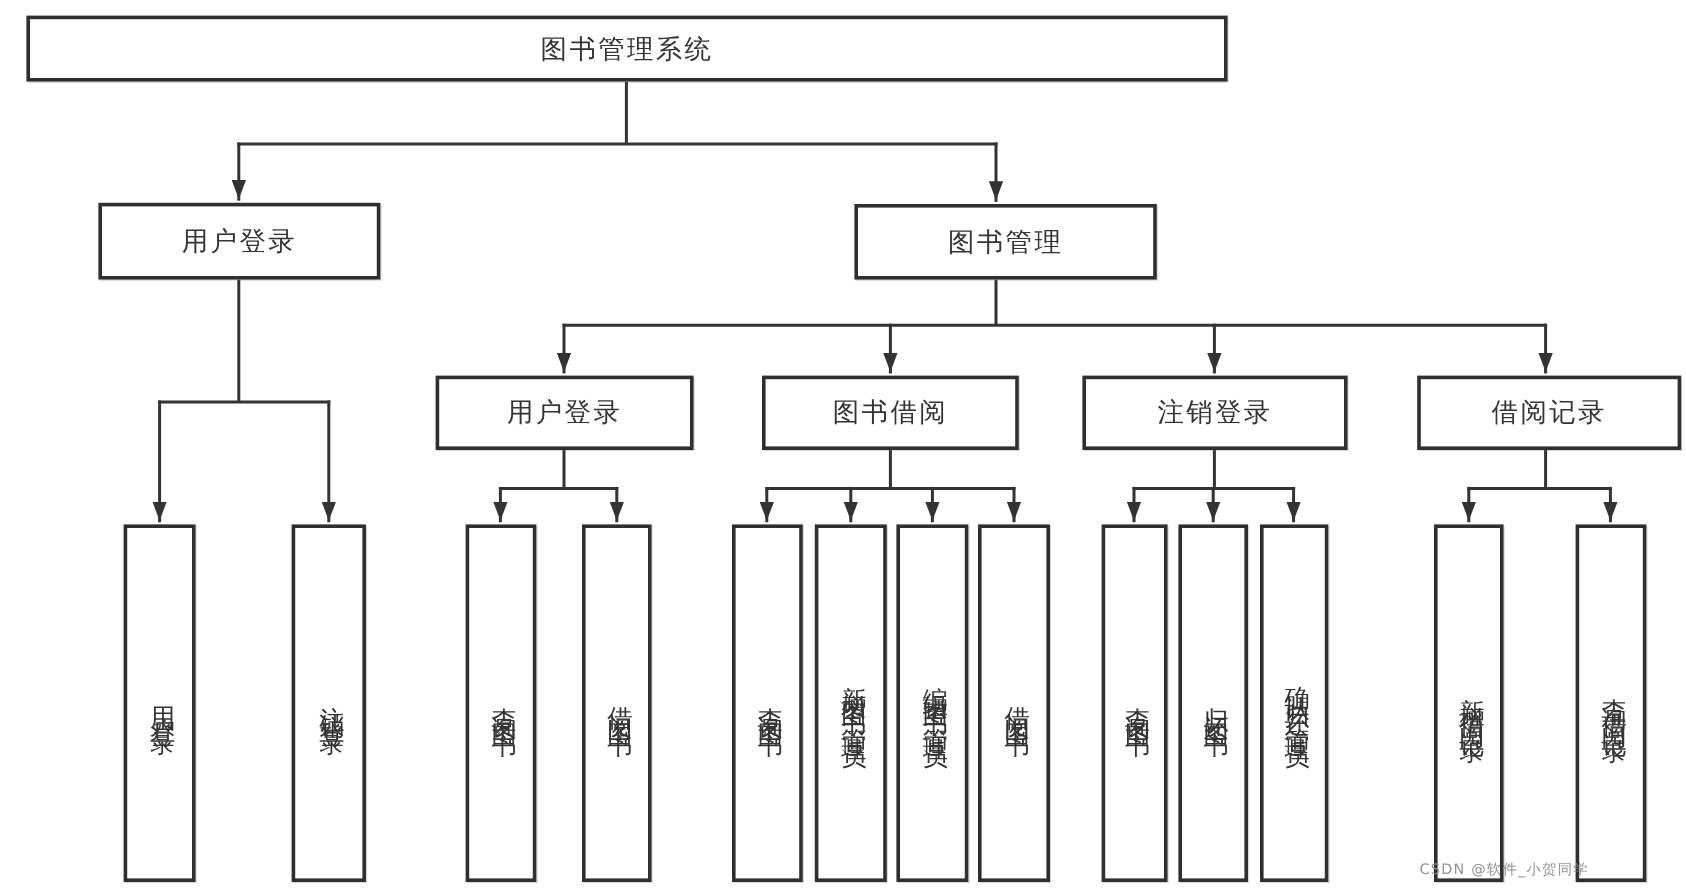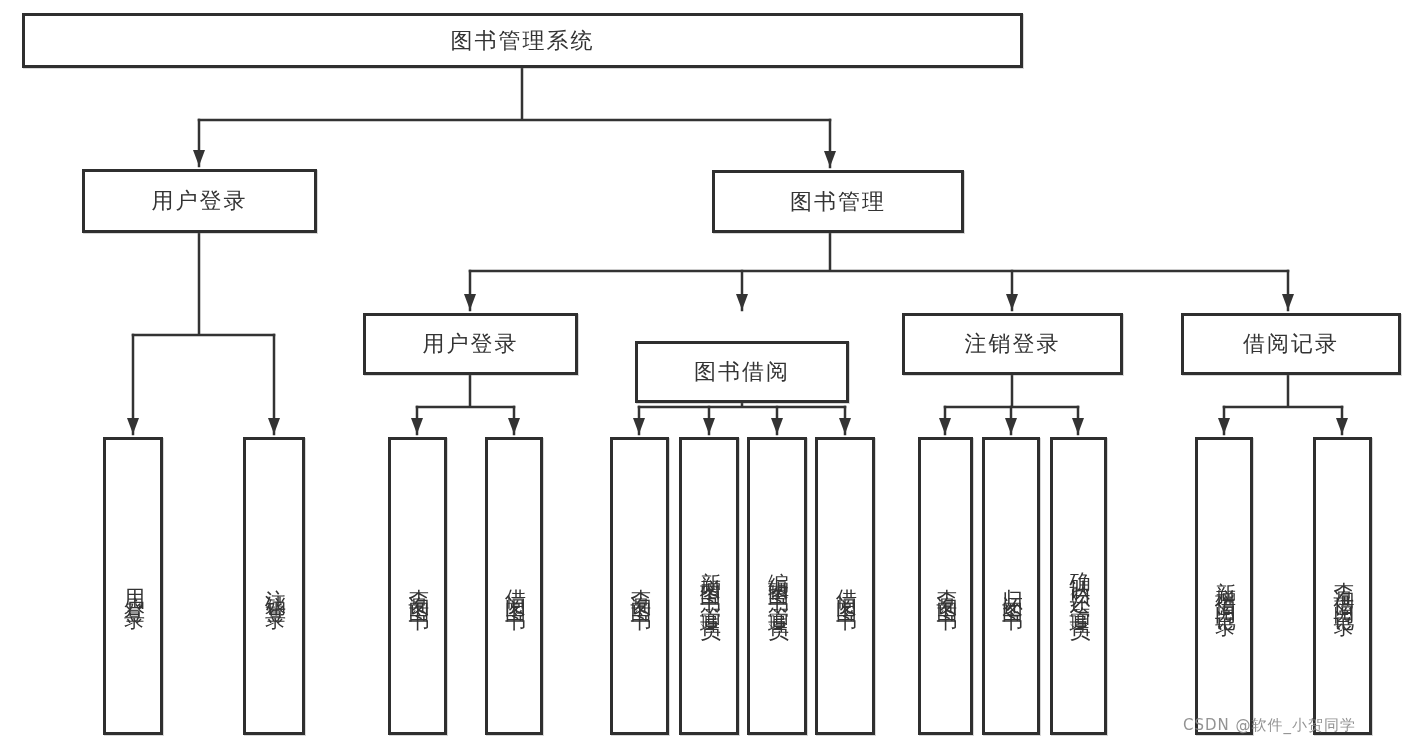--- a/index.html
+++ b/index.html
@@ -34,21 +34,21 @@
     font-size: 22px;
     letter-spacing: 2px;
     z-index: 2;
     box-shadow: 1px 1px 0 rgba(100,100,100,0.25);
     font-family: Liberation Mono, monospace;
   }
   .node.root   { left: 22px;  top: 13px;  width: 1001px; height: 55px; }
   .node.n-user { left: 82px;  top: 169px; width: 235px;  height: 64px; }
   .node.n-mgmt { left: 712px; top: 170px; width: 252px;  height: 63px; }
   .node.n-l3a  { left: 363px; top: 313px; width: 215px;  height: 62px; }
-  .node.n-l3b  { left: 635px; top: 313px; width: 214px;  height: 62px; margin-top: 28px; }
+  .node.n-l3b  { left: 635px; top: 313px; width: 214px;  height: 62px; }
   .node.n-l3c  { left: 902px; top: 313px; width: 221px;  height: 62px; }
   .node.n-l3d  { left: 1181px;top: 313px; width: 220px;  height: 62px; }
   .node.leaf {
     top: 437px;
     height: 298px;
     font-size: 21px;
     letter-spacing: 0;
   }
   .node.leaf .vtext {
     writing-mode: vertical-rl;
@@ -67,21 +67,21 @@
   .leaf.p8  { left: 815px;  width: 60px; }
   .leaf.p9  { left: 918px;  width: 55px; }
   .leaf.p10 { left: 982px;  width: 58px; }
   .leaf.p11 { left: 1050px; width: 57px; }
   .leaf.p12 { left: 1195px; width: 58px; }
   .leaf.p13 { left: 1313px; width: 59px; }
   .watermark {
     position: absolute;
     left: 1183px;
     top: 716px;
-    font-size: 15px;
+    font-size: 12px;
     letter-spacing: 1px;
     color: rgba(138,138,138,0.92);
     z-index: 5;
     white-space: nowrap;
   }
 </style>
 </head>
 <body>
 
 <div class="canvas">

